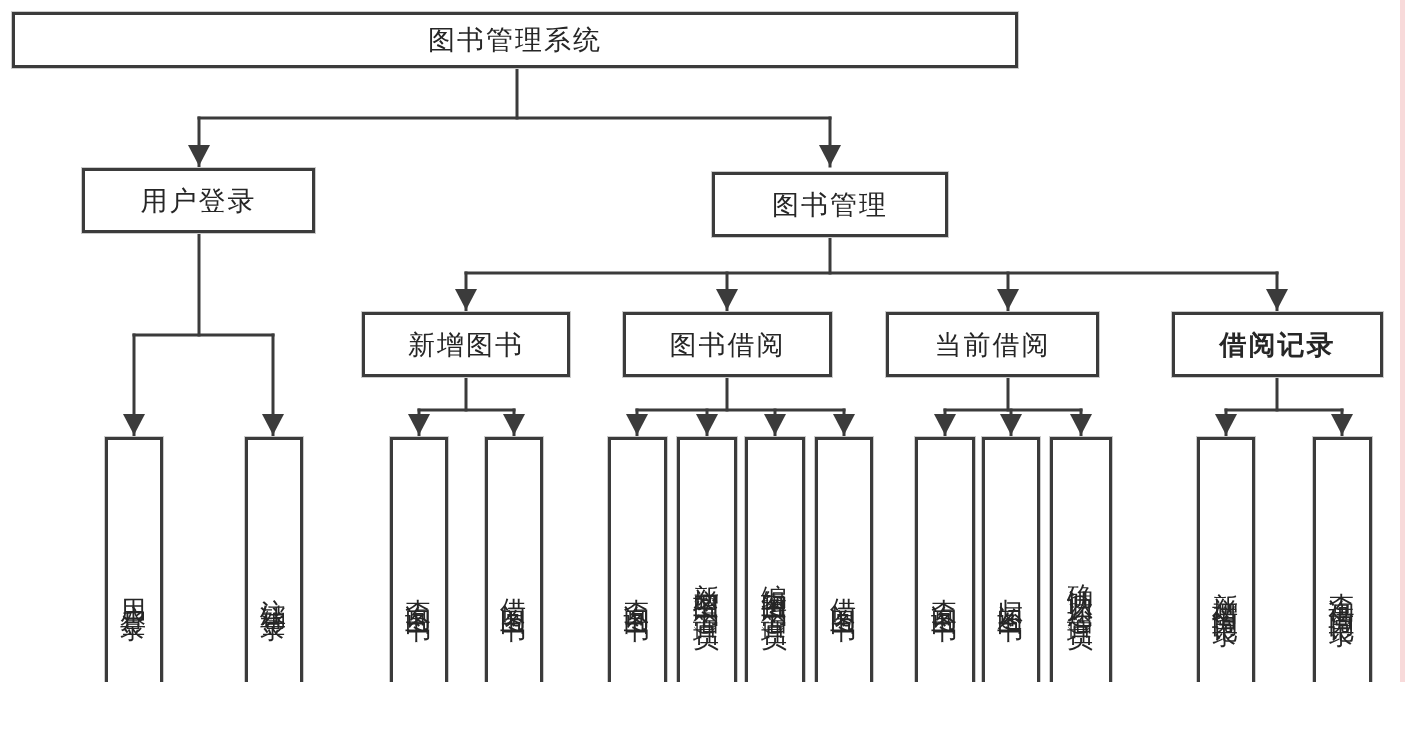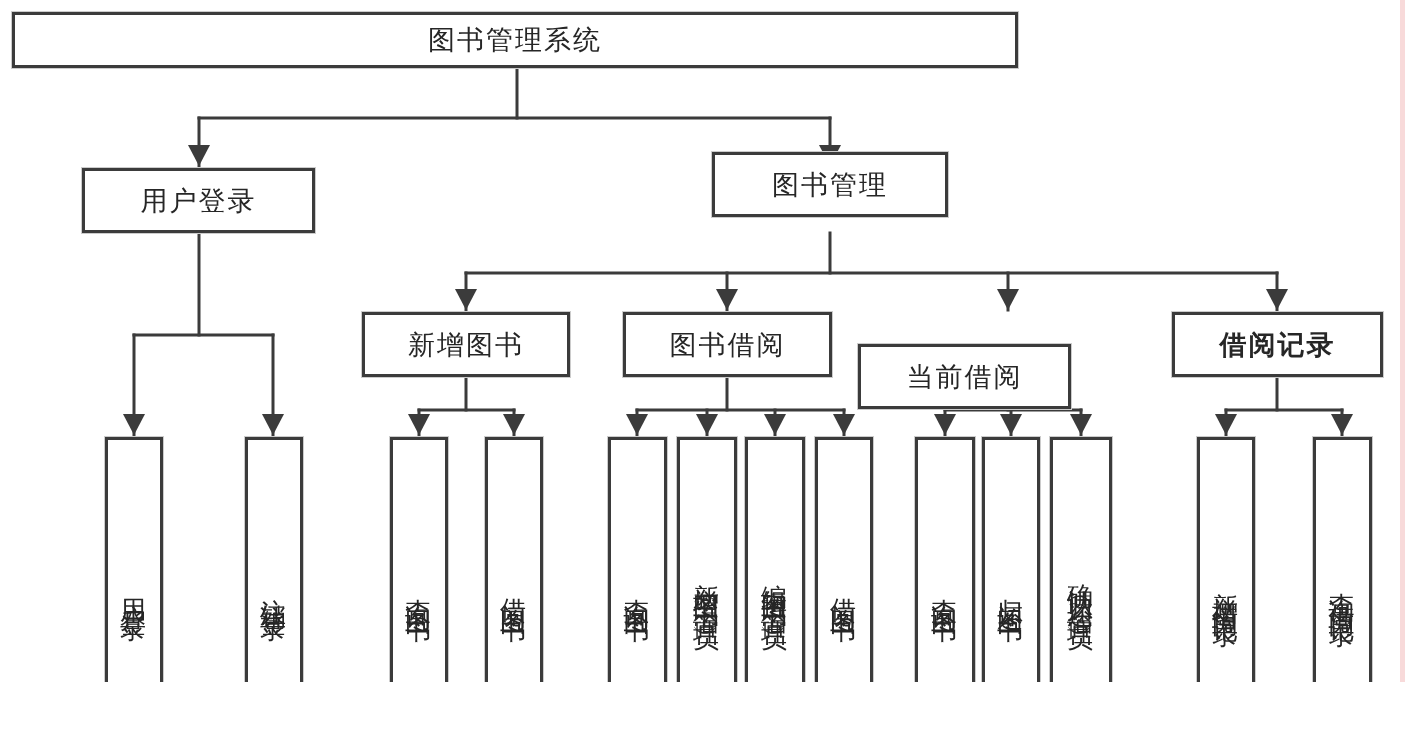--- a/index.html
+++ b/index.html
@@ -84,31 +84,31 @@
     </g>
   </svg>
 
   <div class="node hnode" style="left:12px; top:12px; width:1006px; height:56px;">
     <span>图书管理系统</span>
   </div>
 
   <div class="node hnode" style="left:82px; top:168px; width:233px; height:65px;">
     <span>用户登录</span>
   </div>
-  <div class="node hnode" style="left:712px; top:152px; width:236px; height:65px;">
+  <div class="node hnode" style="left:712px; top:172px; width:236px; height:65px;">
     <span>图书管理</span>
   </div>
 
   <div class="node hnode" style="left:362px; top:312px; width:208px; height:65px;">
     <span>新增图书</span>
   </div>
   <div class="node hnode" style="left:623px; top:312px; width:209px; height:65px;">
     <span>图书借阅</span>
   </div>
-  <div class="node hnode" style="left:858px; top:312px; width:213px; height:65px;margin-top:32px;">
+  <div class="node hnode" style="left:886px; top:312px; width:213px; height:65px;">
     <span>当前借阅</span>
   </div>
   <div class="node hnode" style="left:1172px; top:312px; width:211px; height:65px;font-weight:bold;">
     <span>借阅记录</span>
   </div>
 
   <div class="node vnode" style="left:105px; top:437px; width:58px; height:300px;">
     <span>用户登录</span>
   </div>
   <div class="node vnode" style="left:245px; top:437px; width:58px; height:300px;">

